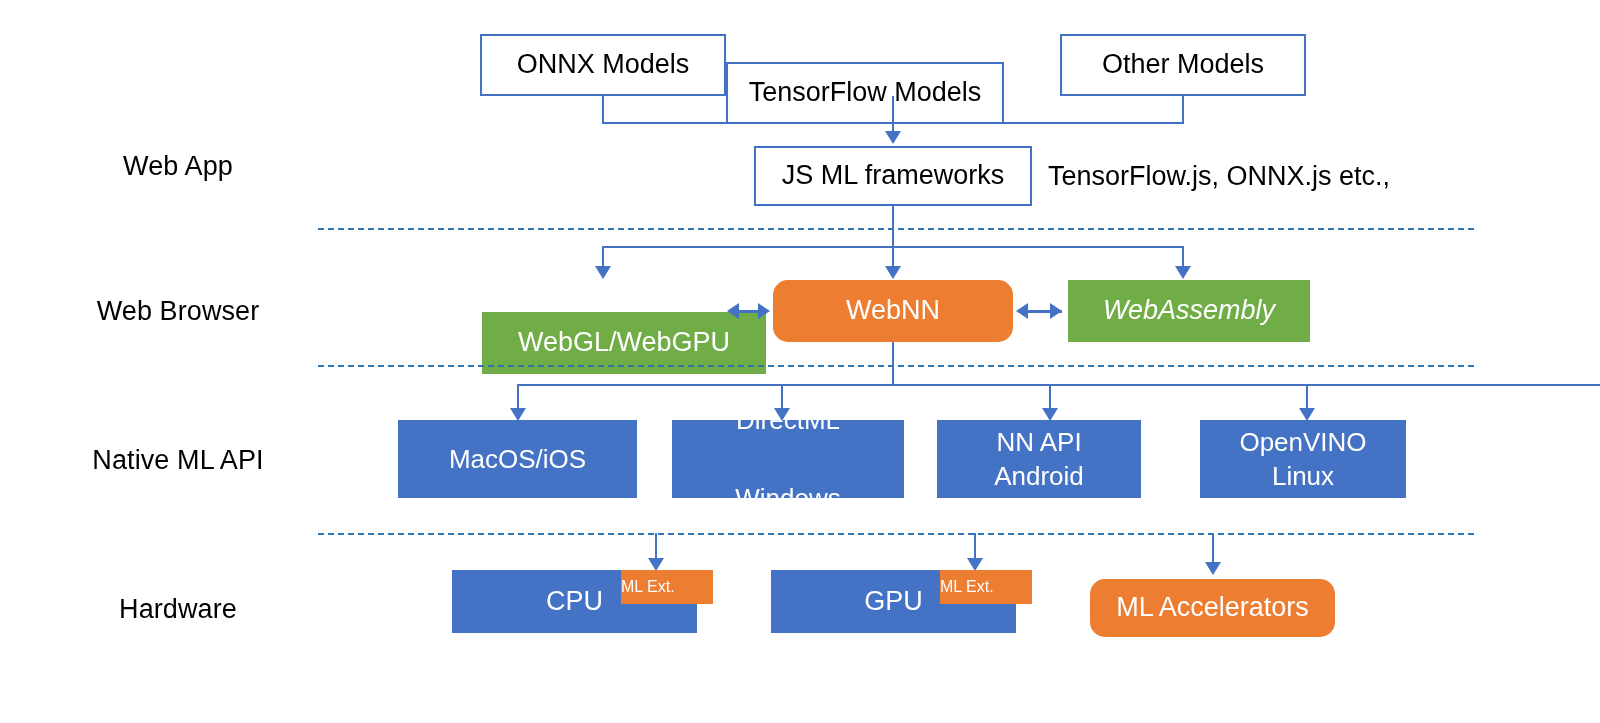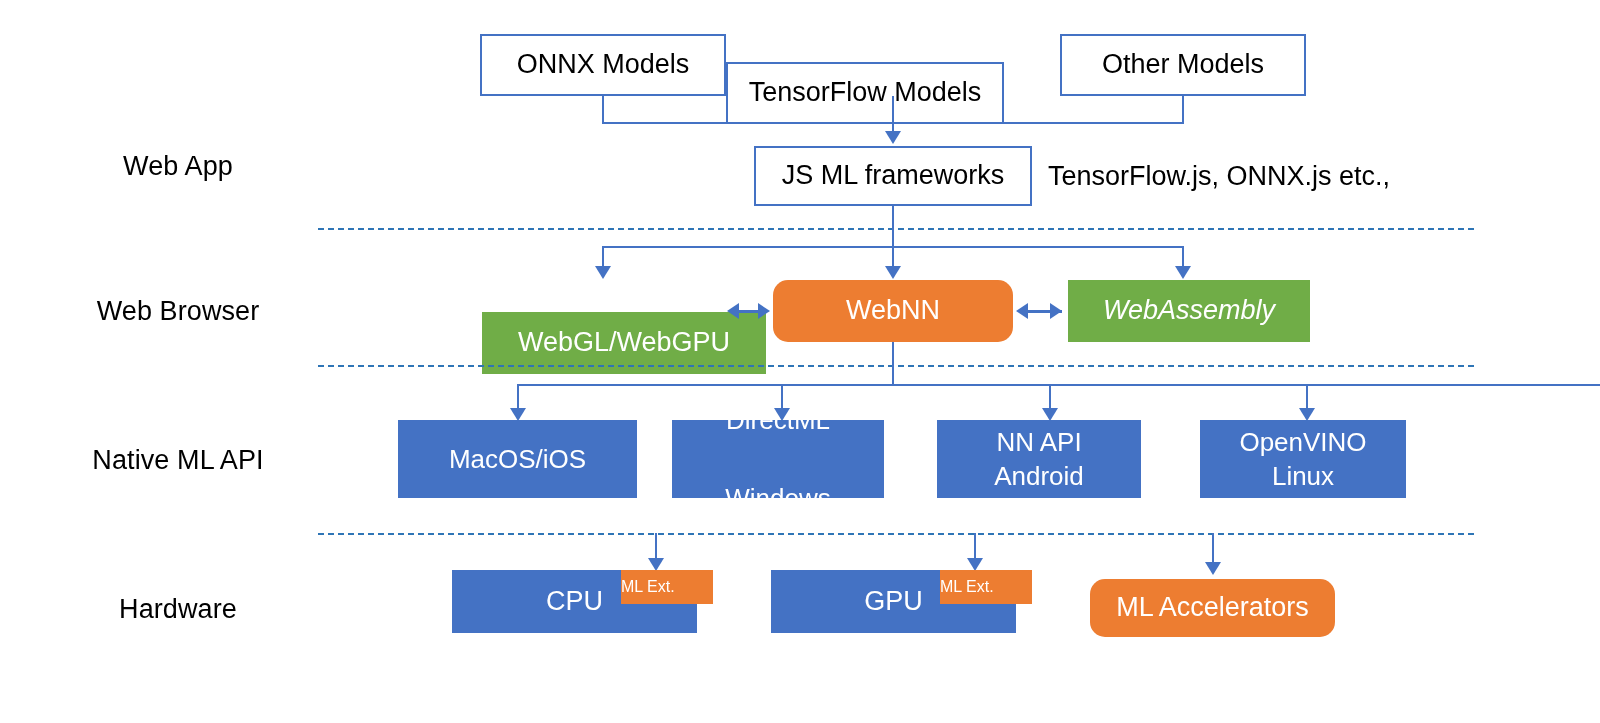--- a/index.html
+++ b/index.html
@@ -213,21 +213,21 @@
   <div class="conn conn-v" style="left:1049px; top:384px; width:2px; height:26px;"></div>
   <div class="conn conn-v" style="left:1306px; top:384px; width:2px; height:26px;"></div>
   <div class="arrowhead" style="left:510px; top:408px;"></div>
   <div class="arrowhead" style="left:774px; top:408px;"></div>
   <div class="arrowhead" style="left:1042px; top:408px;"></div>
   <div class="arrowhead" style="left:1299px; top:408px;"></div>
 
   <div class="node node-blue" style="left:398px; top:420px; width:239px; height:78px;">
     <span class="ln">MacOS/iOS</span>
   </div>
-  <div class="node node-blue" style="left:672px; top:420px; width:212px; height:78px;gap:44px;">
+  <div class="node node-blue" style="left:672px; top:420px; width:232px; height:78px;gap:44px;">
     <span class="ln">DirectML</span>
     <span class="ln">Windows</span>
   </div>
   <div class="node node-blue" style="left:937px; top:420px; width:204px; height:78px;">
     <span class="ln">NN API</span>
     <span class="ln">Android</span>
   </div>
   <div class="node node-blue" style="left:1200px; top:420px; width:206px; height:78px;">
     <span class="ln">OpenVINO</span>
     <span class="ln">Linux</span>

